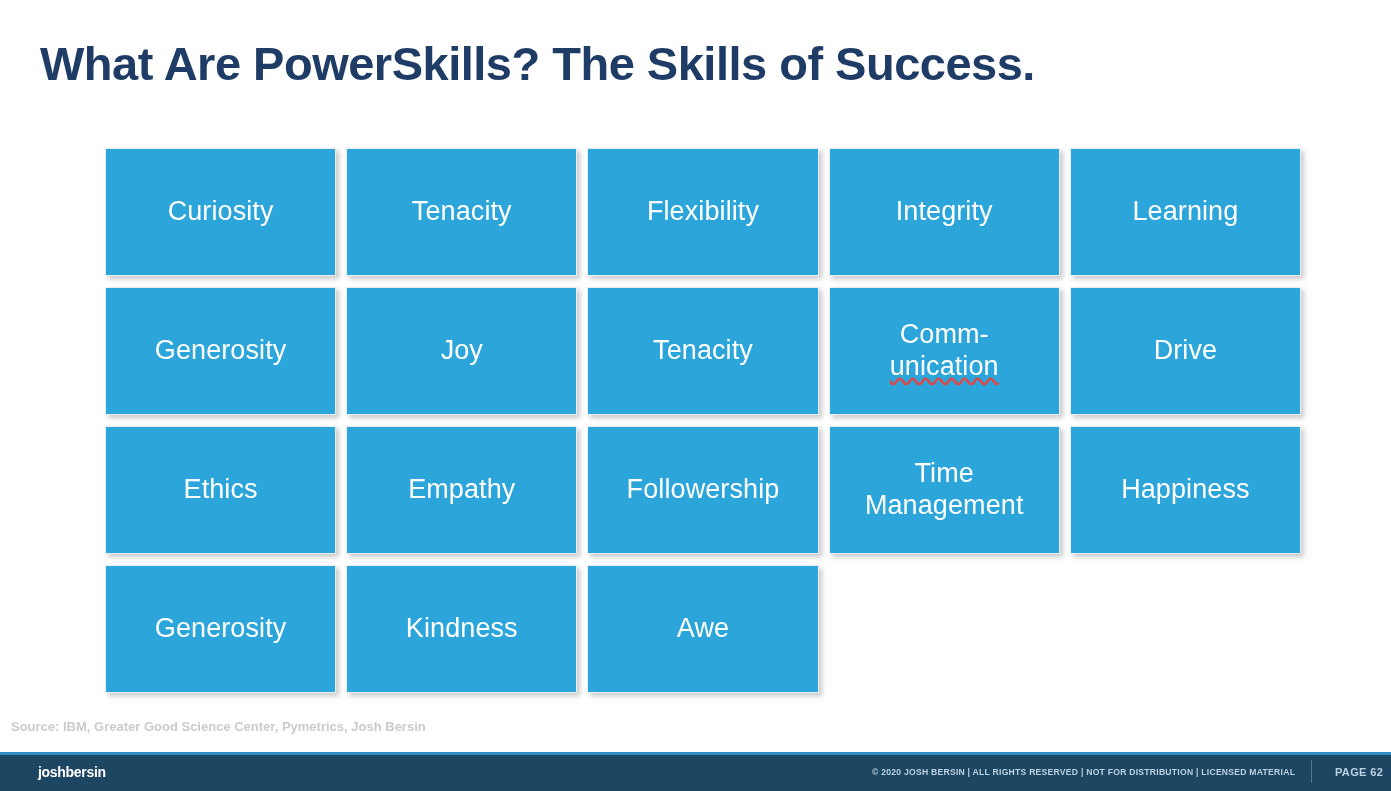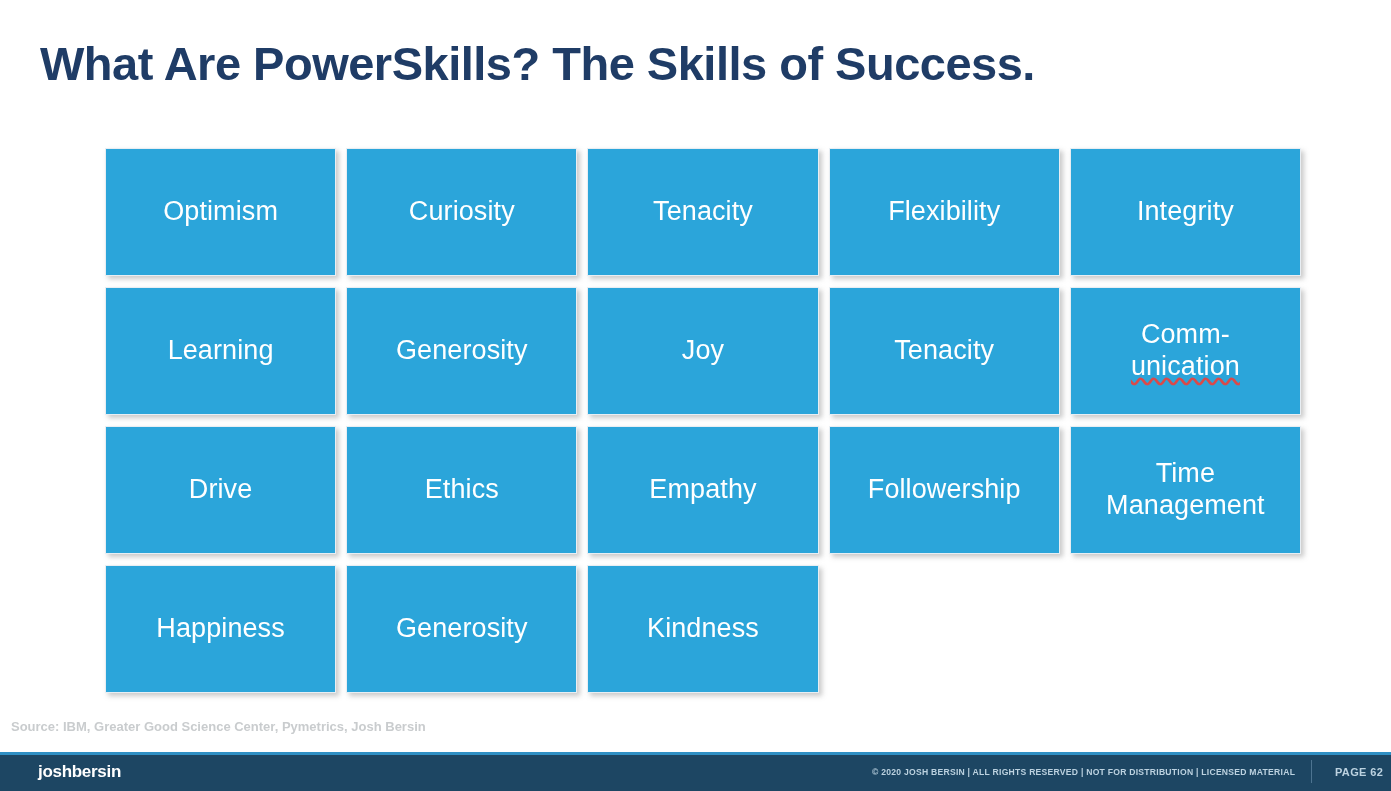--- a/index.html
+++ b/index.html
@@ -102,21 +102,21 @@
     height: 3px;
     background: #2f8fc4;
   }
 
   .footer-logo {
     position: absolute;
     left: 38px;
     top: 50%;
     transform: translateY(-50%);
     color: #ffffff;
-    font-size: 17px;
+    font-size: 14px;
     font-weight: bold;
     letter-spacing: -0.3px;
   }
 
   .footer-copyright {
     position: absolute;
     left: 872px;
     top: 50%;
     transform: translateY(-50%);
     color: #bcd2e0;
@@ -149,23 +149,20 @@
 </style>
 </head>
 <body>
 
 <div class="slide">
 
   <h1 class="slide-title">What Are PowerSkills? The Skills of Success.</h1>
 
   <div class="tile-grid">
       <div class="tile">
-        <div class="tile-label"><span>Optimism</span></div>
-      </div>
-      <div class="tile">
         <div class="tile-label"><span>Curiosity</span></div>
       </div>
       <div class="tile">
         <div class="tile-label"><span>Tenacity</span></div>
       </div>
       <div class="tile">
         <div class="tile-label"><span>Flexibility</span></div>
       </div>
       <div class="tile">
         <div class="tile-label"><span>Integrity</span></div>
@@ -201,20 +198,23 @@
         <div class="tile-label"><span>Time</span><br><span>Management</span></div>
       </div>
       <div class="tile">
         <div class="tile-label"><span>Happiness</span></div>
       </div>
       <div class="tile">
         <div class="tile-label"><span>Generosity</span></div>
       </div>
       <div class="tile">
         <div class="tile-label"><span>Kindness</span></div>
+      </div>
+      <div class="tile">
+        <div class="tile-label"><span>Awe</span></div>
       </div>
     </div>
 
   <div class="source-line">Source:  IBM, Greater Good Science Center, Pymetrics, Josh Bersin</div>
 
   <div class="footer">
     <div class="footer-stripe"></div>
     <div class="footer-logo">joshbersin</div>
     <div class="footer-copyright">© 2020 JOSH BERSIN | ALL RIGHTS RESERVED | NOT FOR DISTRIBUTION | LICENSED MATERIAL</div>
     <div class="footer-divider"></div>

